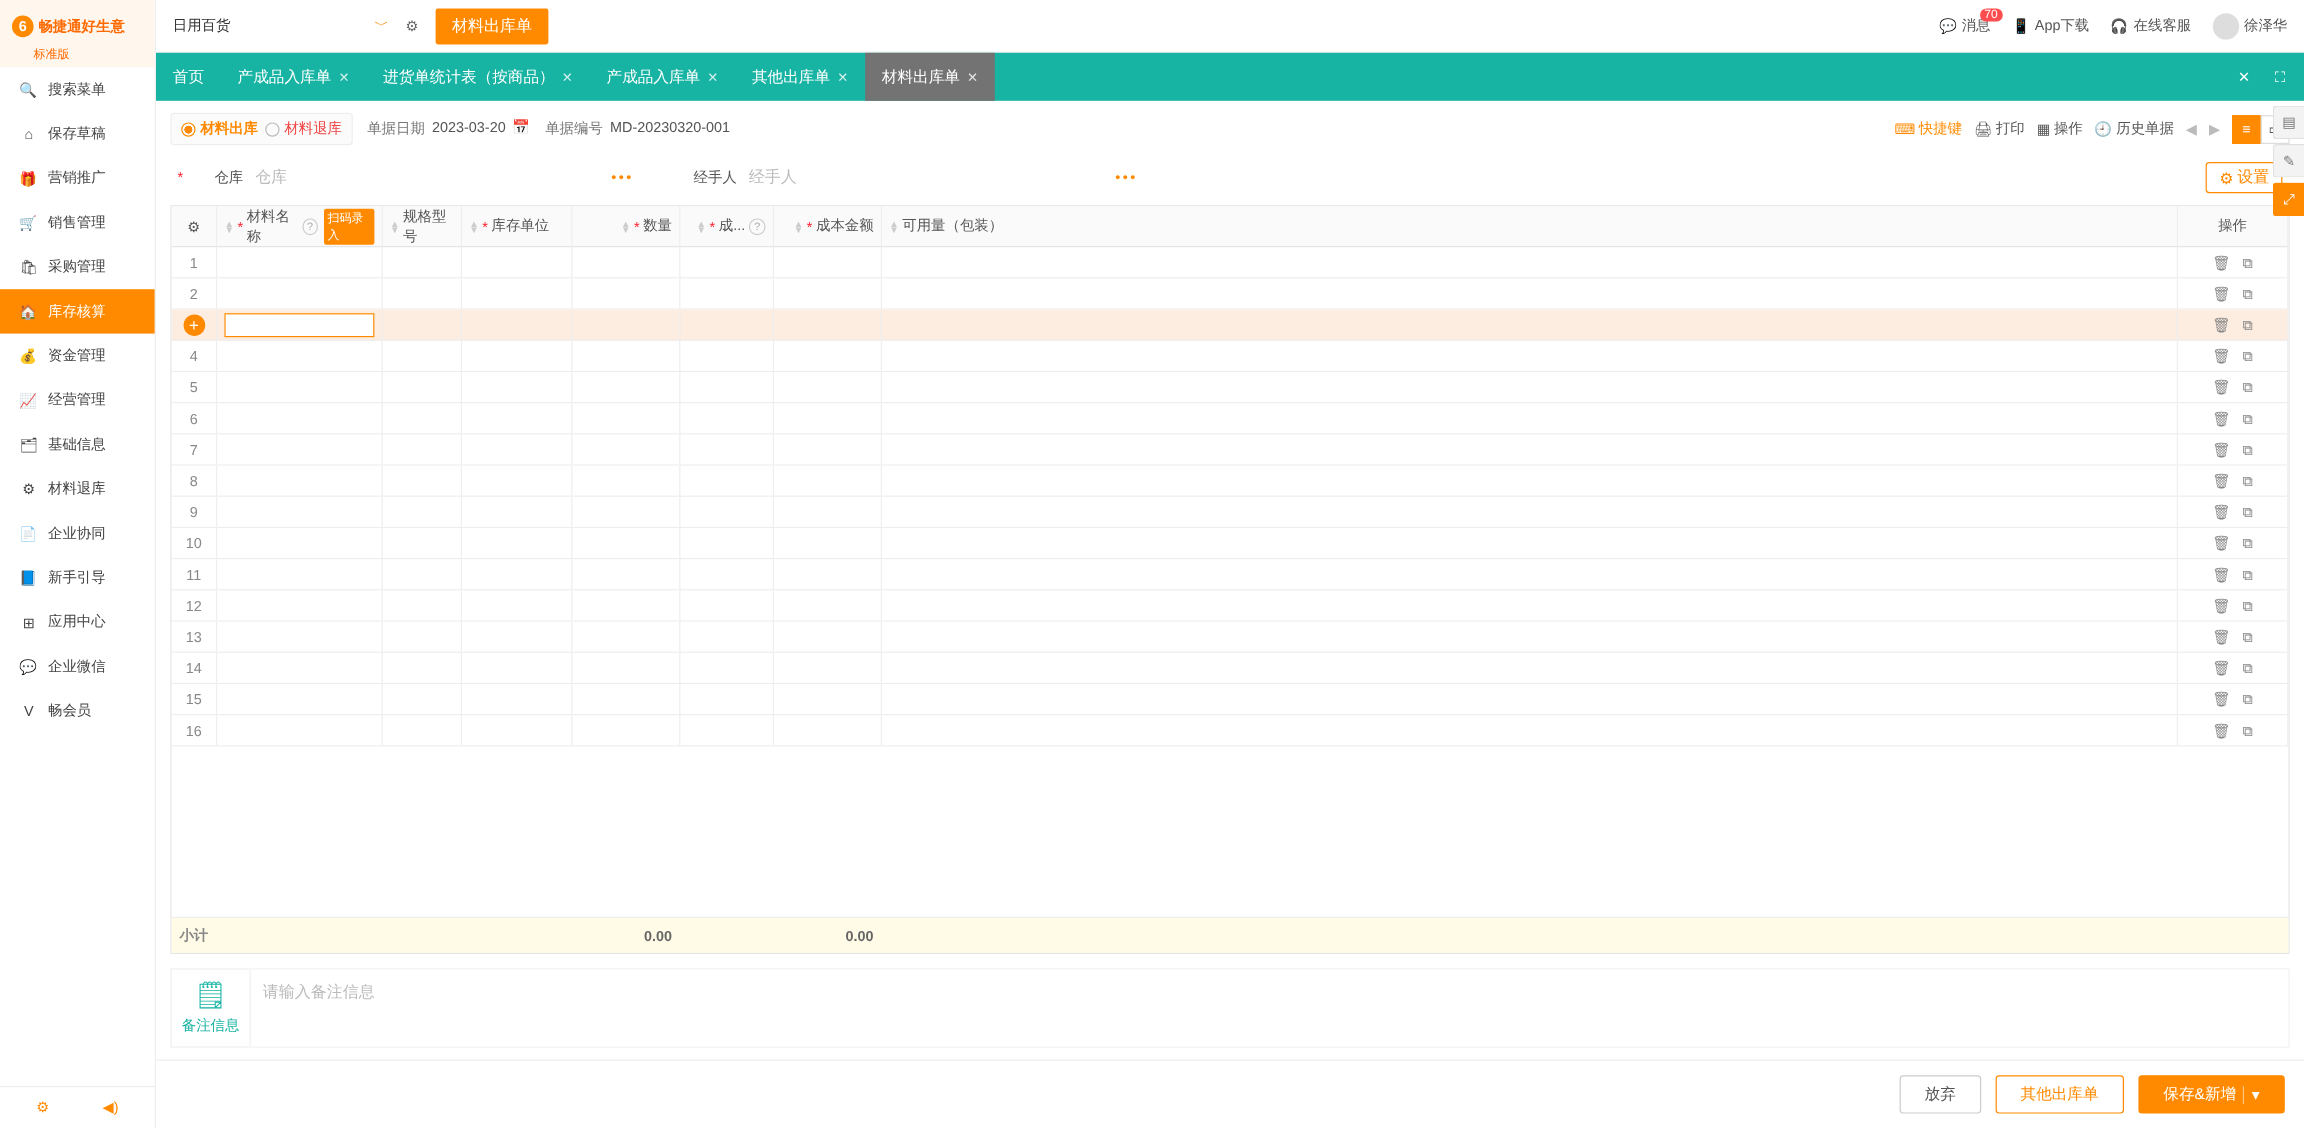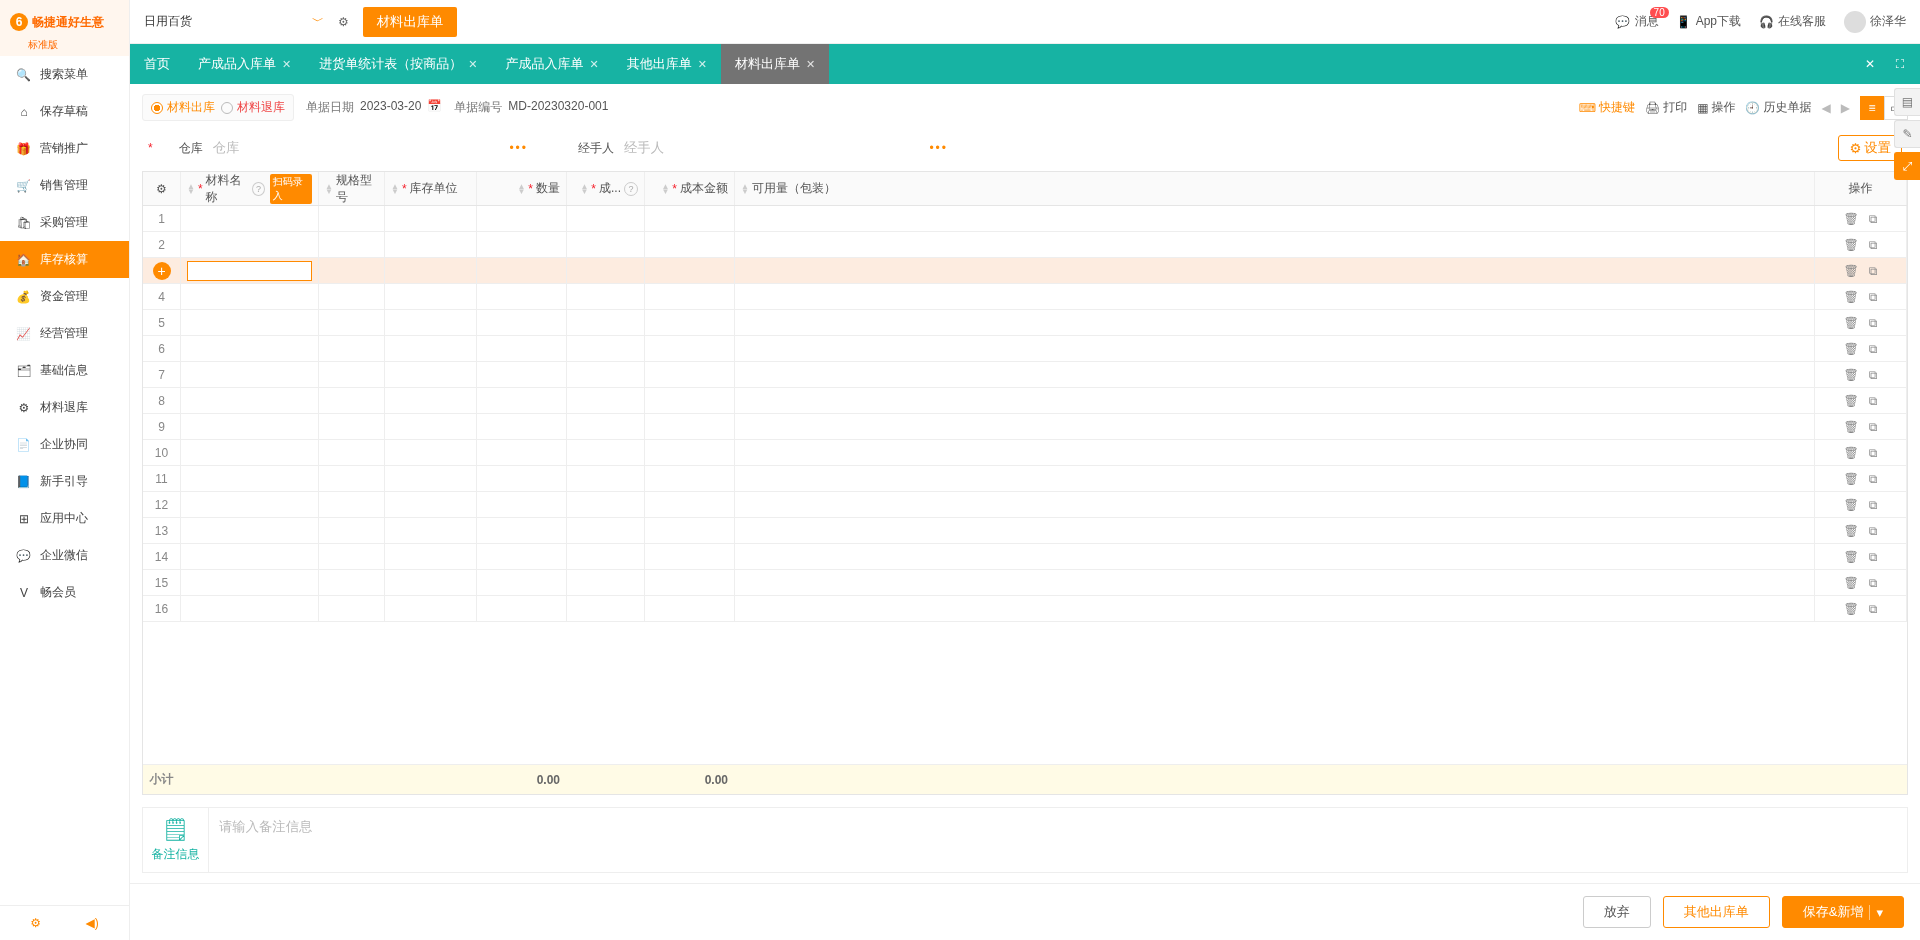--- a/index.html
+++ b/index.html
@@ -39,21 +39,21 @@
 .tab.active { background:#737373; }
 .tabstrip-right { margin-left:auto; display:flex; align-items:center; gap:2px; padding-right:6px;}
 .tsr-btn { width:28px; height:28px; display:flex; align-items:center; justify-content:center; cursor:pointer; color:#fff; }
 
 
 .doc-area { padding:10px 12px; flex:1; display:flex; flex-direction:column; min-height:0; background:#fff;}
 .doc-top { display:flex; align-items:center; gap:12px; }
 .radio-group { display:flex; gap:6px; background:#fbfbfb; border:1px solid #eee; border-radius:3px; padding:4px 8px; }
 .radio-pill { display:flex; align-items:center; gap:4px; cursor:pointer; color:#ef4444;}
 .radio-pill .dot{ width:12px; height:12px; border-radius:50%; border:1px solid #bbb; display:inline-block;}
-.radio-pill.active { color:#ff8a00; }
+.radio-pill.active { color:#ff8a00;font-weight:bold; }
 .radio-pill.active .dot{ border-color:#ff8a00; background:radial-gradient(#ff8a00 45%, #fff 50%);}
 .doc-meta { display:flex; align-items:flex-start; gap:6px; color:#555;}
 .doc-meta .label{ color:#777;}
 .doc-actions { margin-left:auto; display:flex; align-items:center; gap:10px; color:#555;}
 .doc-actions .act{ display:flex; align-items:center; gap:3px; cursor:pointer;}
 .view-toggle { display:flex; }
 .view-toggle .vt{ width:24px; height:24px; border:1px solid #ddd; display:flex; align-items:center; justify-content:center; cursor:pointer; background:#fff;}
 .view-toggle .vt.active{ background:#ff8a00; color:#fff; border-color:#ff8a00;}
 .orange-text{ color:#ff8a00;}
 

